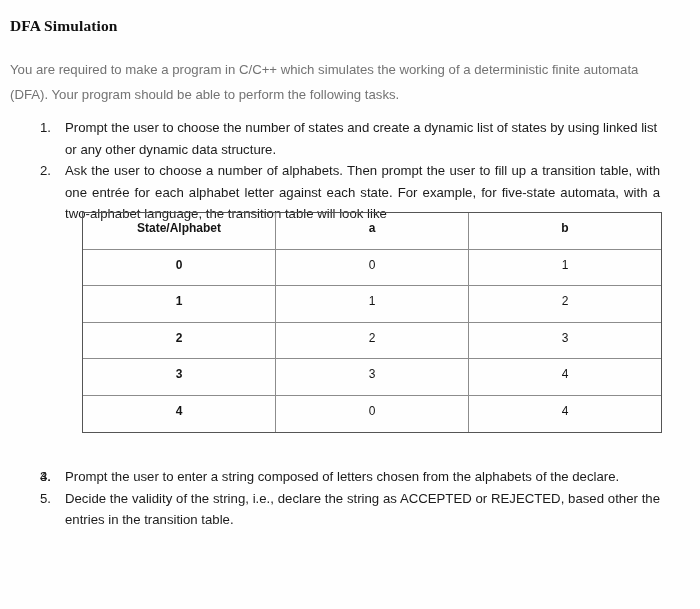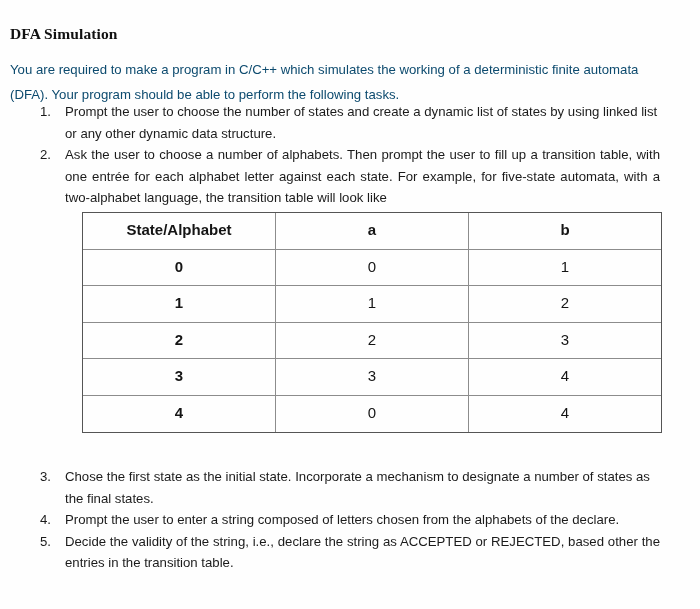--- a/index.html
+++ b/index.html
@@ -19,37 +19,37 @@
   .page {
     position: absolute;
     inset: 0;
     background: #fefefe;
   }
 
   
   .doc-title {
     position: absolute;
     left: 10px;
-    top: 15px;
+    top: 7px;
     font-family: "Liberation Serif", "DejaVu Serif", serif;
     font-weight: bold;
     font-size: 15.5px;
     letter-spacing: 0.1px;
     color: #111111;
   }
 
   
   .intro {
     position: absolute;
     left: 10px;
     top: 44px;
     width: 651px;
     font-size: 13.2px;
     line-height: 25px;
-    color: #0c4a6e;
+    color: #737373;
     text-align: left;
   }
 
   
   .olist {
     position: absolute;
     left: 0;
     width: 700px;
   }
   .olist.top { top: 101px; }
@@ -72,21 +72,21 @@
     font-size: 13.2px;
     line-height: 21.5px;
     color: #1b1b1b;
     text-align: left;
   }
   .li-row .li-text { display: block; }
   .li-row.justify .li-text {
     text-align: justify;
     text-align-last: left;
   }
-  .li-row.align-left .li-text { text-align: left; }
+  .li-row.align-left .li-text { text-align: left; margin-top: 16px; }
 
   
   .transition-table-wrap {
     position: absolute;
     left: 82px;
     top: 212px;
     width: 579px;
     height: 220px;
   }
   table.transition-table {
@@ -95,21 +95,21 @@
     height: 220px;
     table-layout: fixed;
   }
   table.transition-table td,
   table.transition-table th {
     width: 193px;
     border: 1px solid #8c8c8c;
     text-align: center;
     vertical-align: top;
     padding-top: 8px;
-    font-size: 15px;
+    font-size: 12px;
     font-weight: normal;
     color: #141414;
     height: 36.6px;
     box-sizing: border-box;
   }
   table.transition-table th {
     font-weight: bold;
   }
   table.transition-table td.state-col {
     font-weight: bold;
@@ -175,21 +175,20 @@
             <td>0</td>
             <td>4</td>
           </tr>
         </tbody>
     </table>
   </div>
 
   <div class="olist bottom">
       <div class="li-row align-left">
         <span class="marker">3.</span>
-        <span class="li-text">Chose the first state as the initial state. Incorporate a mechanism to designate a number of states as the final states.</span>
       </div>
       <div class="li-row justify">
         <span class="marker">4.</span>
         <span class="li-text">Prompt the user to enter a string composed of letters chosen from the alphabets of the declare.</span>
       </div>
       <div class="li-row justify">
         <span class="marker">5.</span>
         <span class="li-text">Decide the validity of the string, i.e., declare the string as ACCEPTED or REJECTED, based other the entries in the transition table.</span>
       </div>
     </div>

